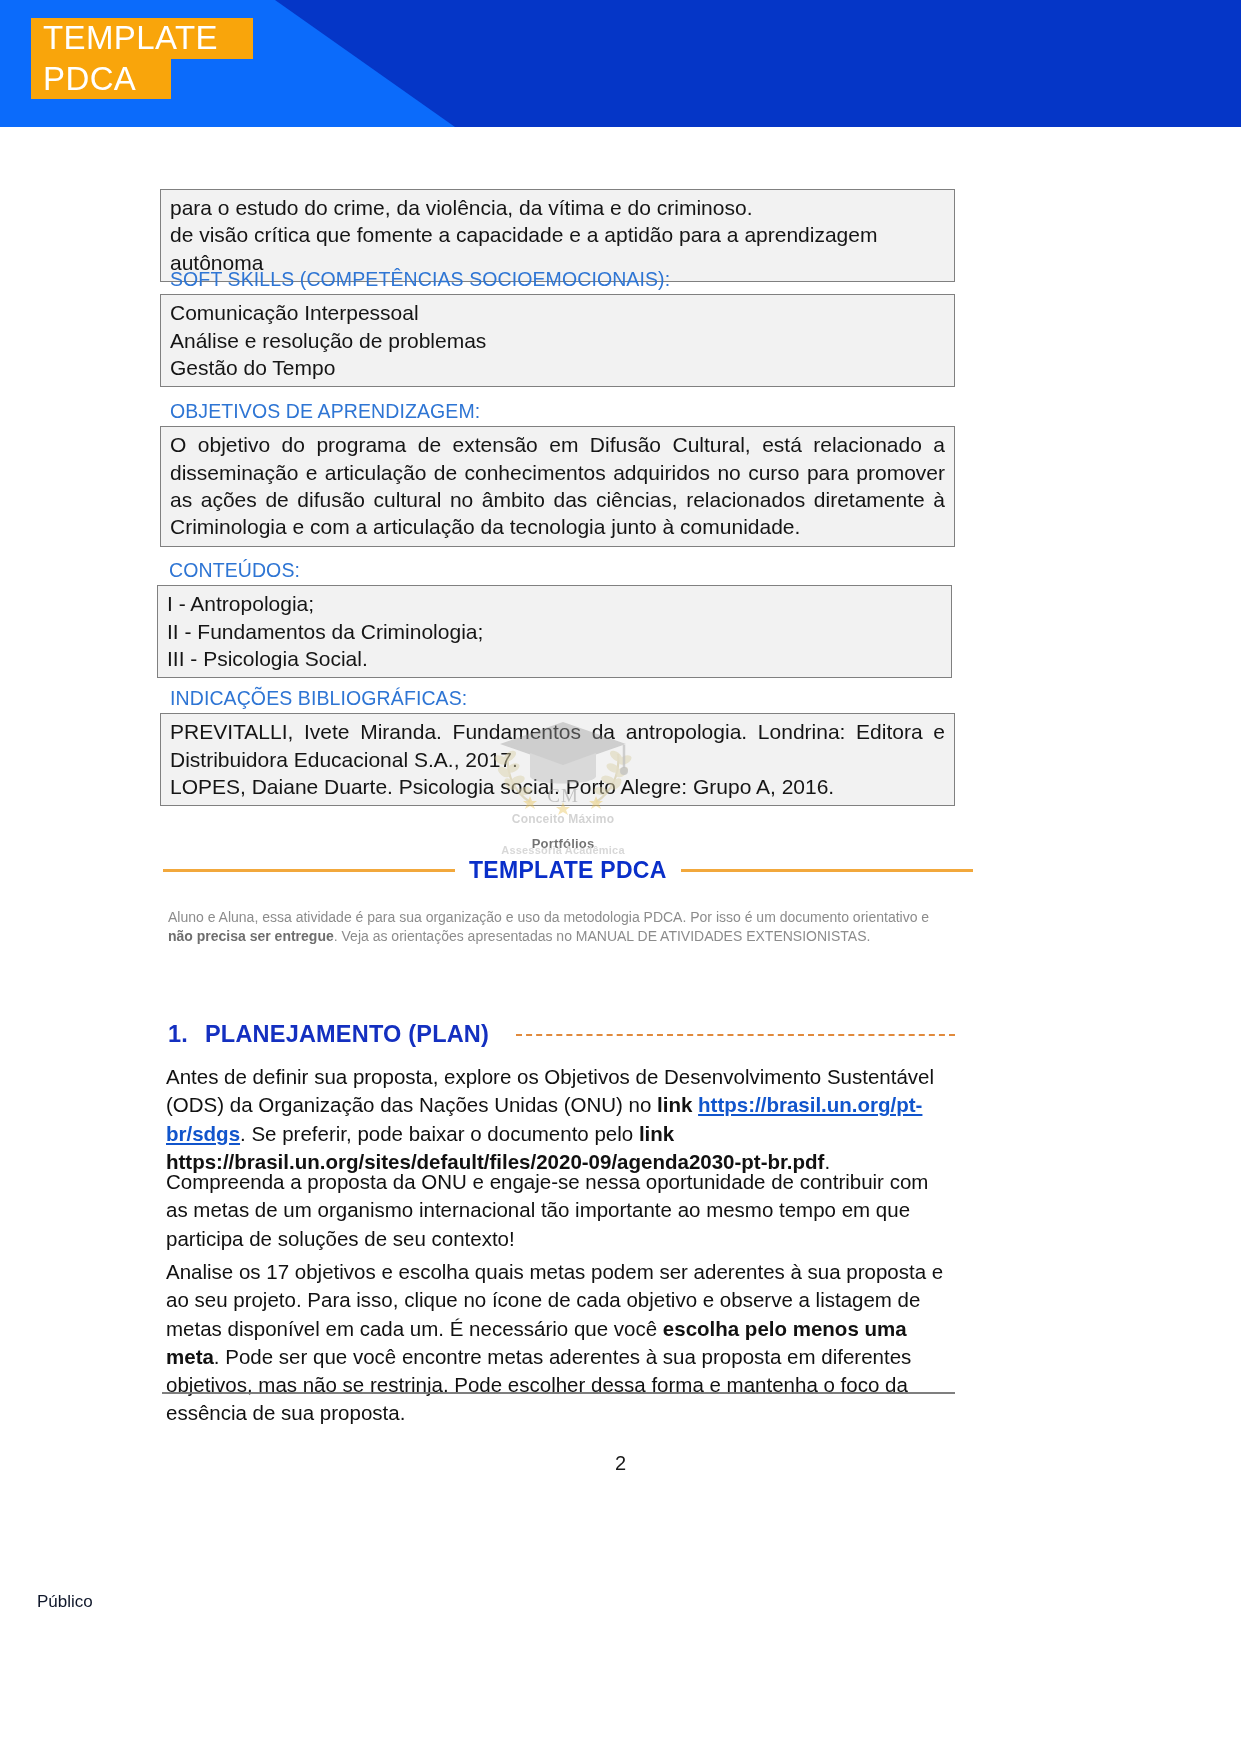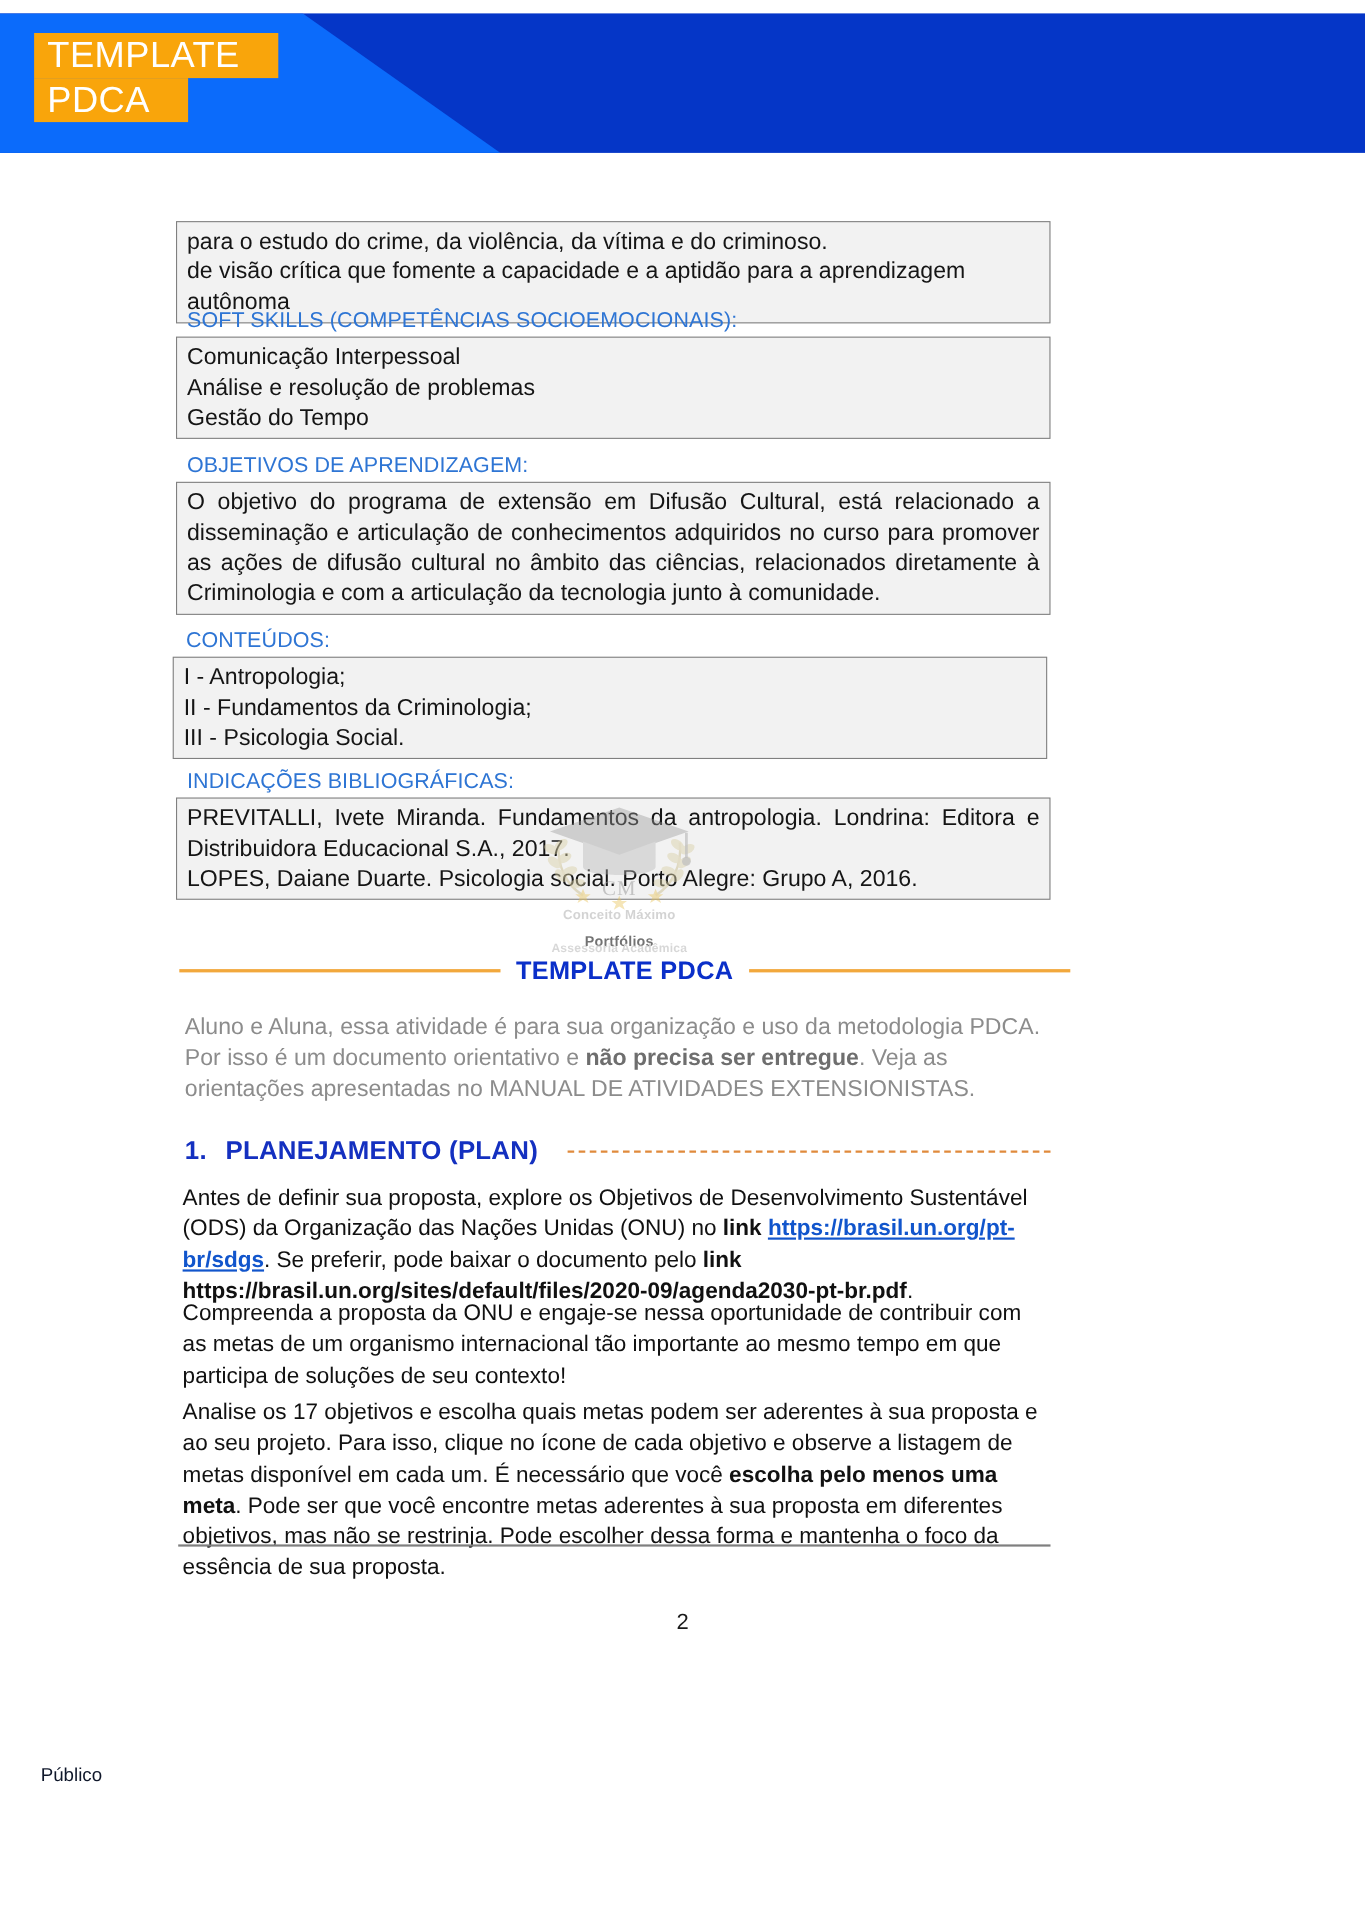--- a/index.html
+++ b/index.html
@@ -9,21 +9,21 @@
     background: #ffffff;
   }
   body {
     font-family: "Liberation Sans", "DejaVu Sans", sans-serif;
     color: #000000;
   }
   .page {
     position: relative;
     width: 1241px;
     height: 1621px;
-    margin: 12px auto;
+    margin: 0 auto;
     background: #ffffff;
     overflow: hidden;
   }
 
   
   .banner {
     position: relative;
     width: 1241px;
     height: 127px;
     background: #0536c7;
@@ -104,21 +104,21 @@
   .pdca-title {
     color: #0a2fc9;
     font-weight: bold;
     font-size: 23px;
     letter-spacing: .3px;
     white-space: nowrap;
   }
 
   .gray-para {
     color: #8c8c8c;
-    font-size: 21px;
+    font-size: 14px;
     line-height: 1.33;
   }
   .gray-para b { color: #6e6e6e; }
 
   .step-head {
     position: absolute;
     display: flex;
     align-items: center;
     gap: 17px;
   }

